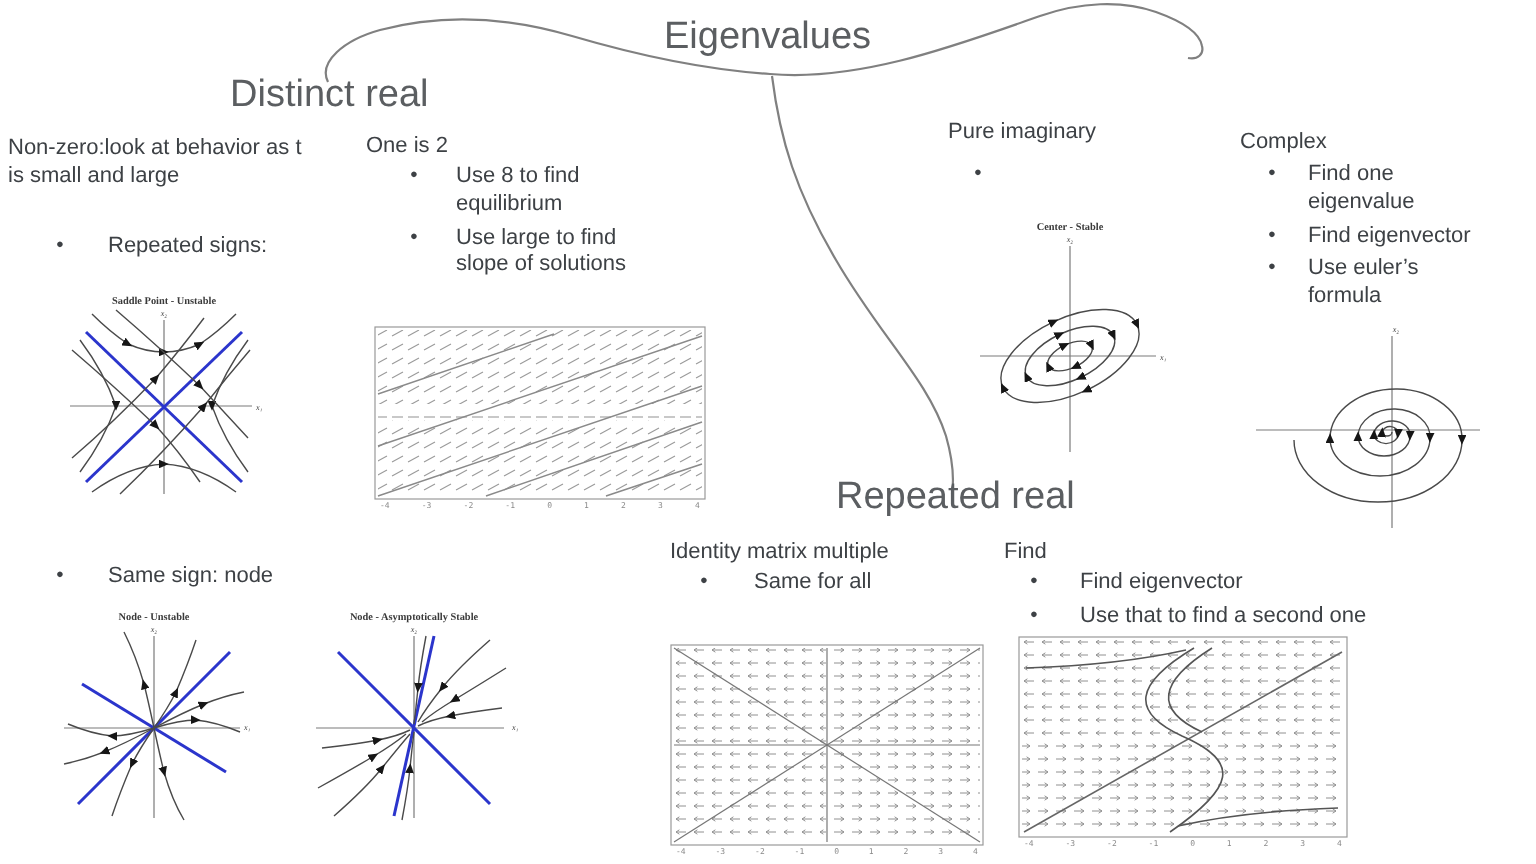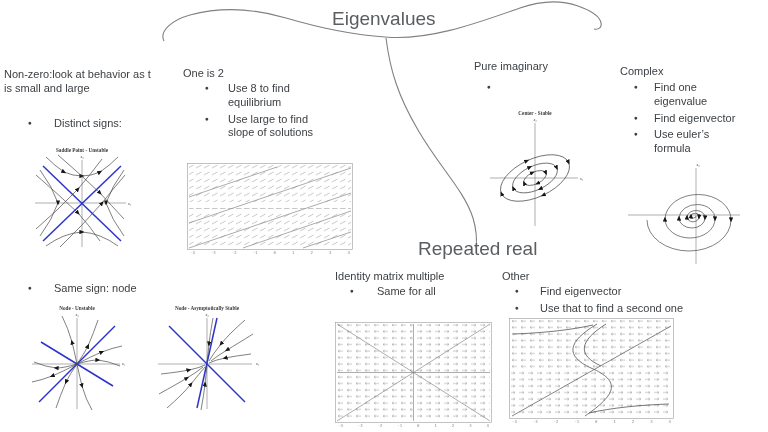--- a/index.html
+++ b/index.html
@@ -40,25 +40,26 @@
     </defs>
   </svg>
 
   <svg class="abs" style="left:0;top:0" width="768" height="432">
     <path d="M164,41 C159,31 172,20 190,15 C220,7 252,8 286,18 C320,28 355,35 385,37
              C430,41 480,22 520,8 C540,1 561,0 578,6 C592,11 600,17 601,23 C602,27 599,30 594,29" fill="none" stroke="#808080" stroke-width="1.1"></path>
     <path d="M386,38 C390,70 398,96 418,130 C440,168 464,190 473,218 C477,232 477,240 476,247" fill="none" stroke="#808080" stroke-width="1.1"></path>
   </svg>
 
   <div class="abs heading" style="left:332;top:8px;left:332px">Eigenvalues</div>
+  <div class="abs heading" style="left:115px;top:37px">Distinct real</div>
   <div class="abs heading" style="left:418px;top:238px">Repeated real</div>
 
   <div class="abs sub" style="left:4px;top:67px;width:152px">Non-zero:look at behavior as t is small and large</div>
   <ul class="abs blt ul-ds" style="left:4px;top:117px;width:160px">
-      <li>Distinct signs:</li>
+      <li>Repeated signs:</li>
     </ul>
   <ul class="abs blt ul-ds" style="left:4px;top:282px;width:170px">
       <li>Same sign: node</li>
     </ul>
 
   <svg class="abs" style="left:30px;top:145px" width="102" height="105" viewBox="0 0 102 105">
     <text x="52" y="7" font-size="5.2" text-anchor="middle" class="ptitle">Saddle Point - Unstable</text>
     <text x="52" y="13" font-size="4" text-anchor="middle" class="axlab">x₂</text>
     <text x="98" y="60" font-size="4" class="axlab">x₁</text>
     <g stroke="#7a7a7a" stroke-width="0.6">
@@ -205,21 +206,21 @@
     <path d="M74,56 A2.5,2 0 0 1 69,56 A4,3.2 0 0 1 77,57 A6,4.8 0 0 1 65,57 A9,7 0 0 1 83,58
              A13,10 0 0 1 57,58 A18,14 0 0 1 93,59 A25,19 0 0 1 43,59 A33,25 0 0 1 109,60
              A42,31 0 0 1 25,60" fill="none" stroke="#4a4a4a" stroke-width="0.7" marker-mid="url(#ah)"></path>
   </svg>
 
   <div class="abs subhead" style="left:335px;top:270px">Identity matrix multiple</div>
   <ul class="abs blt ul-id" style="left:335px;top:285px;width:140px">
       <li>Same for all</li>
     </ul>
 
-  <div class="abs subhead" style="left:502px;top:270px">Other</div>
+  <div class="abs subhead" style="left:502px;top:270px">Find</div>
   <ul class="abs blt ul-other" style="left:502px;top:285px;width:230px">
       <li>Find eigenvector</li>
       <li>Use that to find a second one</li>
     </ul>
 
   <svg class="abs" style="left:335px;top:322px" width="157" height="101" viewBox="0 0 157 101">
     <defs>
       <pattern id="par" width="9" height="6.5" patternUnits="userSpaceOnUse">
         <path d="M1,3 H6 M6,3 l-1.7,-1.1 M6,3 l-1.7,1.1" stroke="#909090" stroke-width="0.5" fill="none"></path>
       </pattern>

